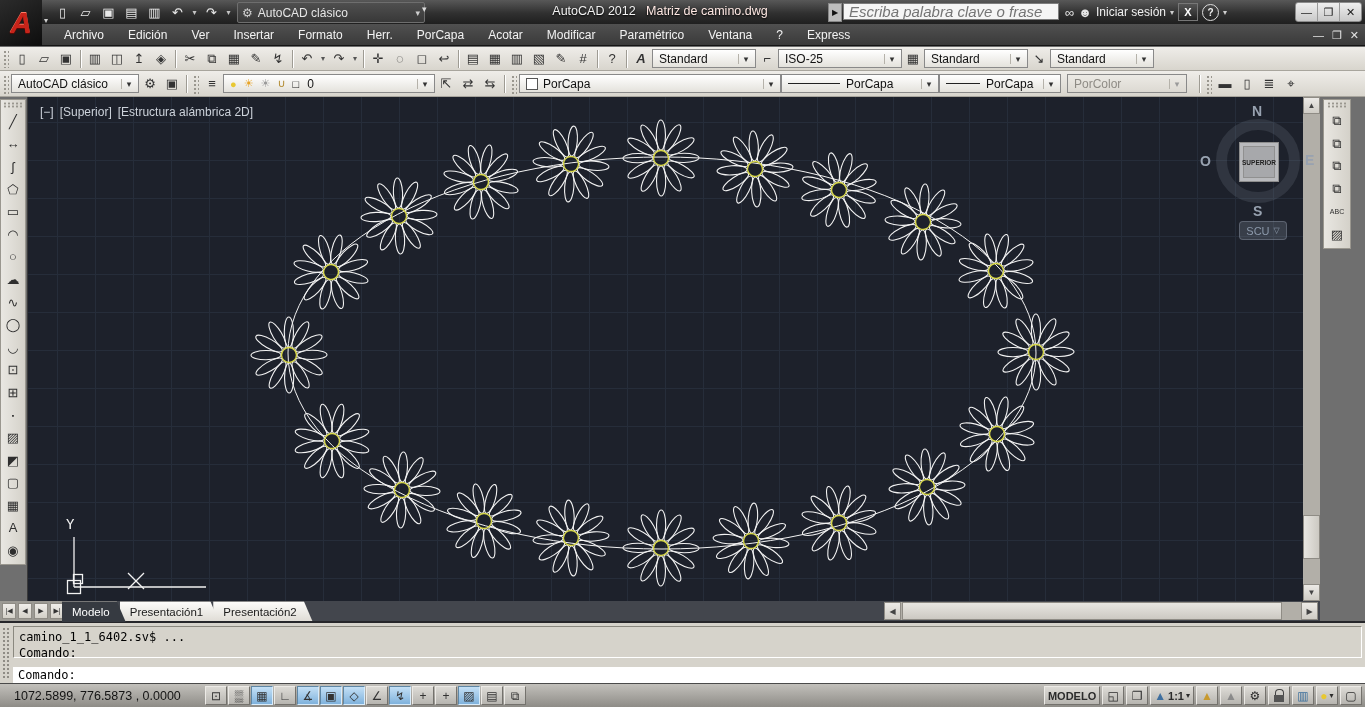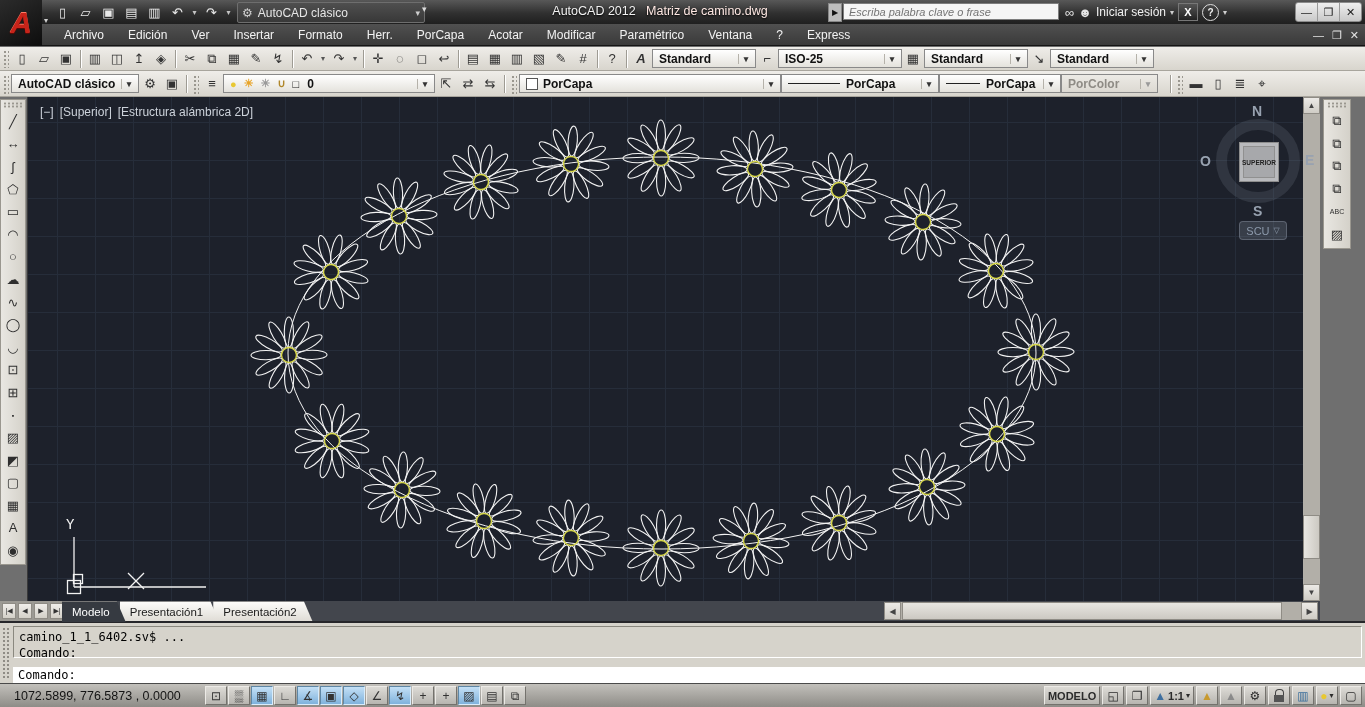--- a/index.html
+++ b/index.html
@@ -22,21 +22,21 @@
     display:flex;align-items:center;gap:5px;padding:0 4px;border-radius:2px;}
   .ws-dd .gear{font-size:12px;color:#d0d0d0;}
   .ws-dd .caret{margin-left:auto;font-size:9px;color:#cfcfcf;}
   .qat-more{position:absolute;left:422px;top:4px;color:#ddd;font-size:9px;}
   .app-title{position:absolute;left:470px;top:4px;width:380px;text-align:center;
     color:#f2f2f2;font-size:12.5px;white-space:nowrap;text-shadow:0 1px 2px #000;}
   .app-title .doc{color:#ffe9e4;text-align:center;}
   .search-expand{position:absolute;left:828px;top:3px;width:12px;height:17px;background:#bdbdbd;
     color:#111;font-size:8px;display:flex;align-items:center;justify-content:center;border:1px solid #888;}
   .search{position:absolute;left:843px;top:3px;width:216px;height:17px;border:1px solid #7d7d7d;
-    background:#f5f5f5;font-style:italic;color:#6d6d6d;font-size:11px;padding:0 5px;
+    background:#f5f5f5;font-style:italic;color:#6d6d6d;font-size:15px;padding:0 5px;
     font-family:"Liberation Sans",sans-serif;box-sizing:border-box;}
   .tb-right{position:absolute;left:1065px;top:0;height:24px;display:flex;align-items:center;gap:4px;color:#e5e5e5;}
   .tb-right .ic{font-size:13px;}
   .signin-label{font-size:12px;color:#f0f0f0;}
   .caret-s{font-size:8px;color:#cfcfcf;}
   .exchange{width:18px;height:16px;background:linear-gradient(#555,#222);border:1px solid #777;color:#fff;
     font-weight:bold;font-size:11px;display:flex;align-items:center;justify-content:center;}
   .helpq{width:15px;height:15px;border:1.5px solid #ddd;border-radius:50%;color:#eee;font-size:10px;
     display:flex;align-items:center;justify-content:center;font-weight:bold;}
   .winctl{position:absolute;right:3px;top:2px;height:18px;display:flex;border-radius:3px;overflow:hidden;
@@ -56,21 +56,21 @@
   .tb1{top:46px;height:25px;border-top:1px solid #6d6d6d;}
   .tb2{top:71px;height:26px;}
   .grip{width:7px;height:80%;margin:0 2px;
     background-image:radial-gradient(circle,#9a978f 1px,transparent 1.2px);
     background-size:4px 4px;background-position:1px 1px;}
   .tbtn{width:22px;height:21px;display:flex;align-items:center;justify-content:center;
     color:#333;font-size:13px;flex:0 0 auto;}
   .tbtn.small{width:10px;font-size:8px;color:#555;}
   .tsep{width:1px;height:18px;background:#9e9b93;margin:0 3px;flex:0 0 auto;box-shadow:1px 0 0 #fff;}
   .dd{height:19px;border:1px solid #898989;background:linear-gradient(#ffffff,#e4e2dc);
-    display:flex;align-items:center;font-size:12px;color:#111;padding:0 2px 0 6px;box-sizing:border-box;flex:0 0 auto;font-weight:bold;}
+    display:flex;align-items:center;font-size:12px;color:#111;padding:0 2px 0 6px;box-sizing:border-box;flex:0 0 auto;}
   .dd .caret{margin-left:auto;width:14px;text-align:center;font-size:9px;color:#333;
     border-left:1px solid #b5b2aa;}
   .dd.disabled{color:#8e8b85;background:linear-gradient(#eceae5,#dcd9d2);}
   .swatch{width:10px;height:10px;border:1px solid #555;background:#fff;margin-right:5px;}
   .linesample{width:52px;height:0;border-top:1.5px solid #222;margin-right:6px;}
   .linesample.thin{border-top-width:1px;width:34px;}
   .ddicon{margin-right:4px;font-size:11px;}
   
   .work{position:absolute;left:0;top:97px;width:1365px;height:504px;background:#6f6f6f;}
   .ldock{position:absolute;left:0;top:0;width:27px;height:504px;background:#6f6f6f;}
@@ -319,21 +319,21 @@
   <div class="dd" style="width:158px;">
     <span class="linesample"></span>
     <span>PorCapa</span>
       <span class="caret">▾</span>
   </div>
   <div class="dd" style="width:122px;">
     <span class="linesample thin"></span>
     <span>PorCapa</span>
       <span class="caret">▾</span>
   </div>
-  <div class="dd disabled" style="width:97px;margin-left:0;">
+  <div class="dd disabled" style="width:120px;margin-left:6px;">
     <span>PorColor</span>
       <span class="caret" style="color:#9a9a9a;">▾</span>
   </div>
   <div class="tsep" style="margin-left:12px;"></div>
   <div class="grip"></div>
   <div style="display:flex;align-items:center;" id="props-extra">
       <span class="tbtn">▬</span>
       <span class="tbtn">▯</span>
       <span class="tbtn">≣</span>
       <span class="tbtn">⌖</span>

